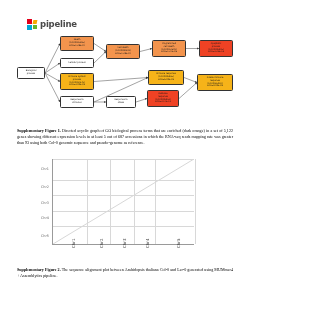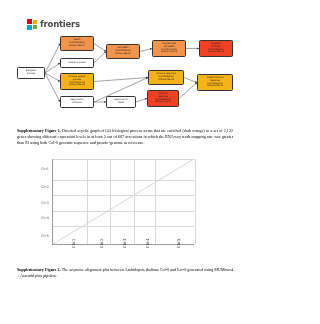--- a/index.html
+++ b/index.html
@@ -89,21 +89,21 @@
 
 <div id="page">
 
   <div class="logo">
     <span class="logo-mark">
       <i class="lm1"></i>
         <i class="lm2"></i>
         <i class="lm3"></i>
         <i class="lm4"></i>
     </span>
-    <span class="logo-text">frontiers</span>
+    <span class="logo-text">pipeline</span>
   </div>
 
   <div class="dag" id="dag">
     <svg id="dag-edges" width="250" height="92">
         <line x1="45" y1="41" x2="60" y2="11.5" stroke="#333" stroke-width="0.45"></line>
         <polygon points="60,11.5 60.11935495811244,13.692203091406903 58.15830767165747,12.695060403378953" fill="#333"></polygon>
         <line x1="45" y1="41" x2="60" y2="31" stroke="#333" stroke-width="0.45"></line>
         <polygon points="60,31 59.02927465660585,32.96918569659956 57.808934224910345,31.138675049056307" fill="#333"></polygon>
         <line x1="45" y1="41" x2="60" y2="49.5" stroke="#333" stroke-width="0.45"></line>
         <polygon points="60,49.5 57.80464401770867,49.5203005176698 58.8892716760666,47.60625170880285" fill="#333"></polygon>

